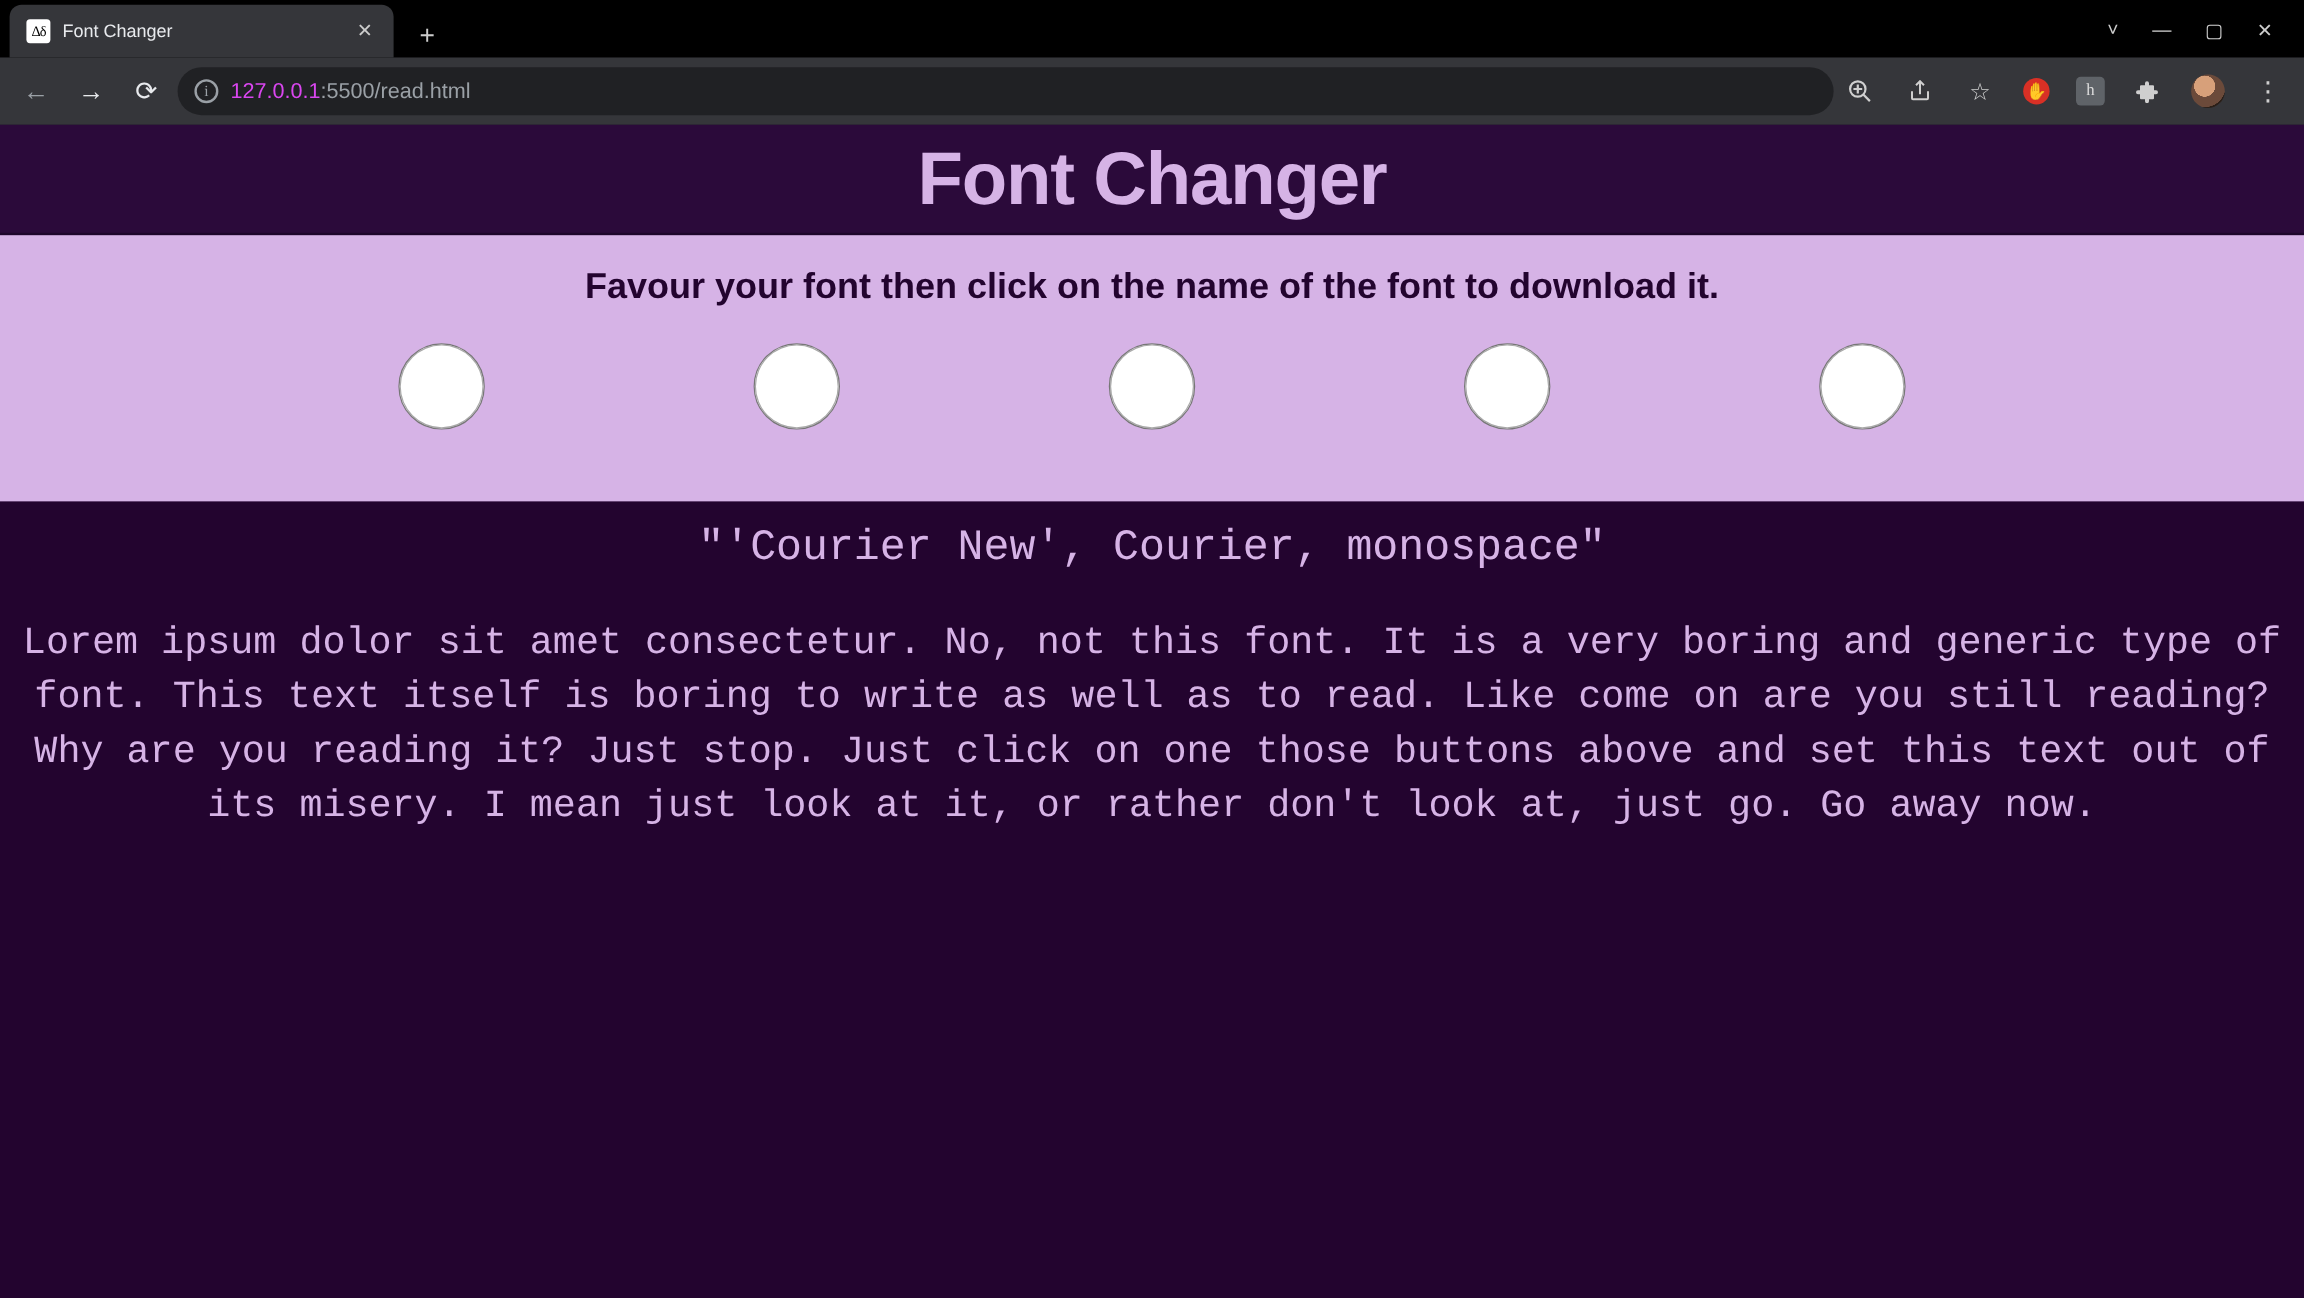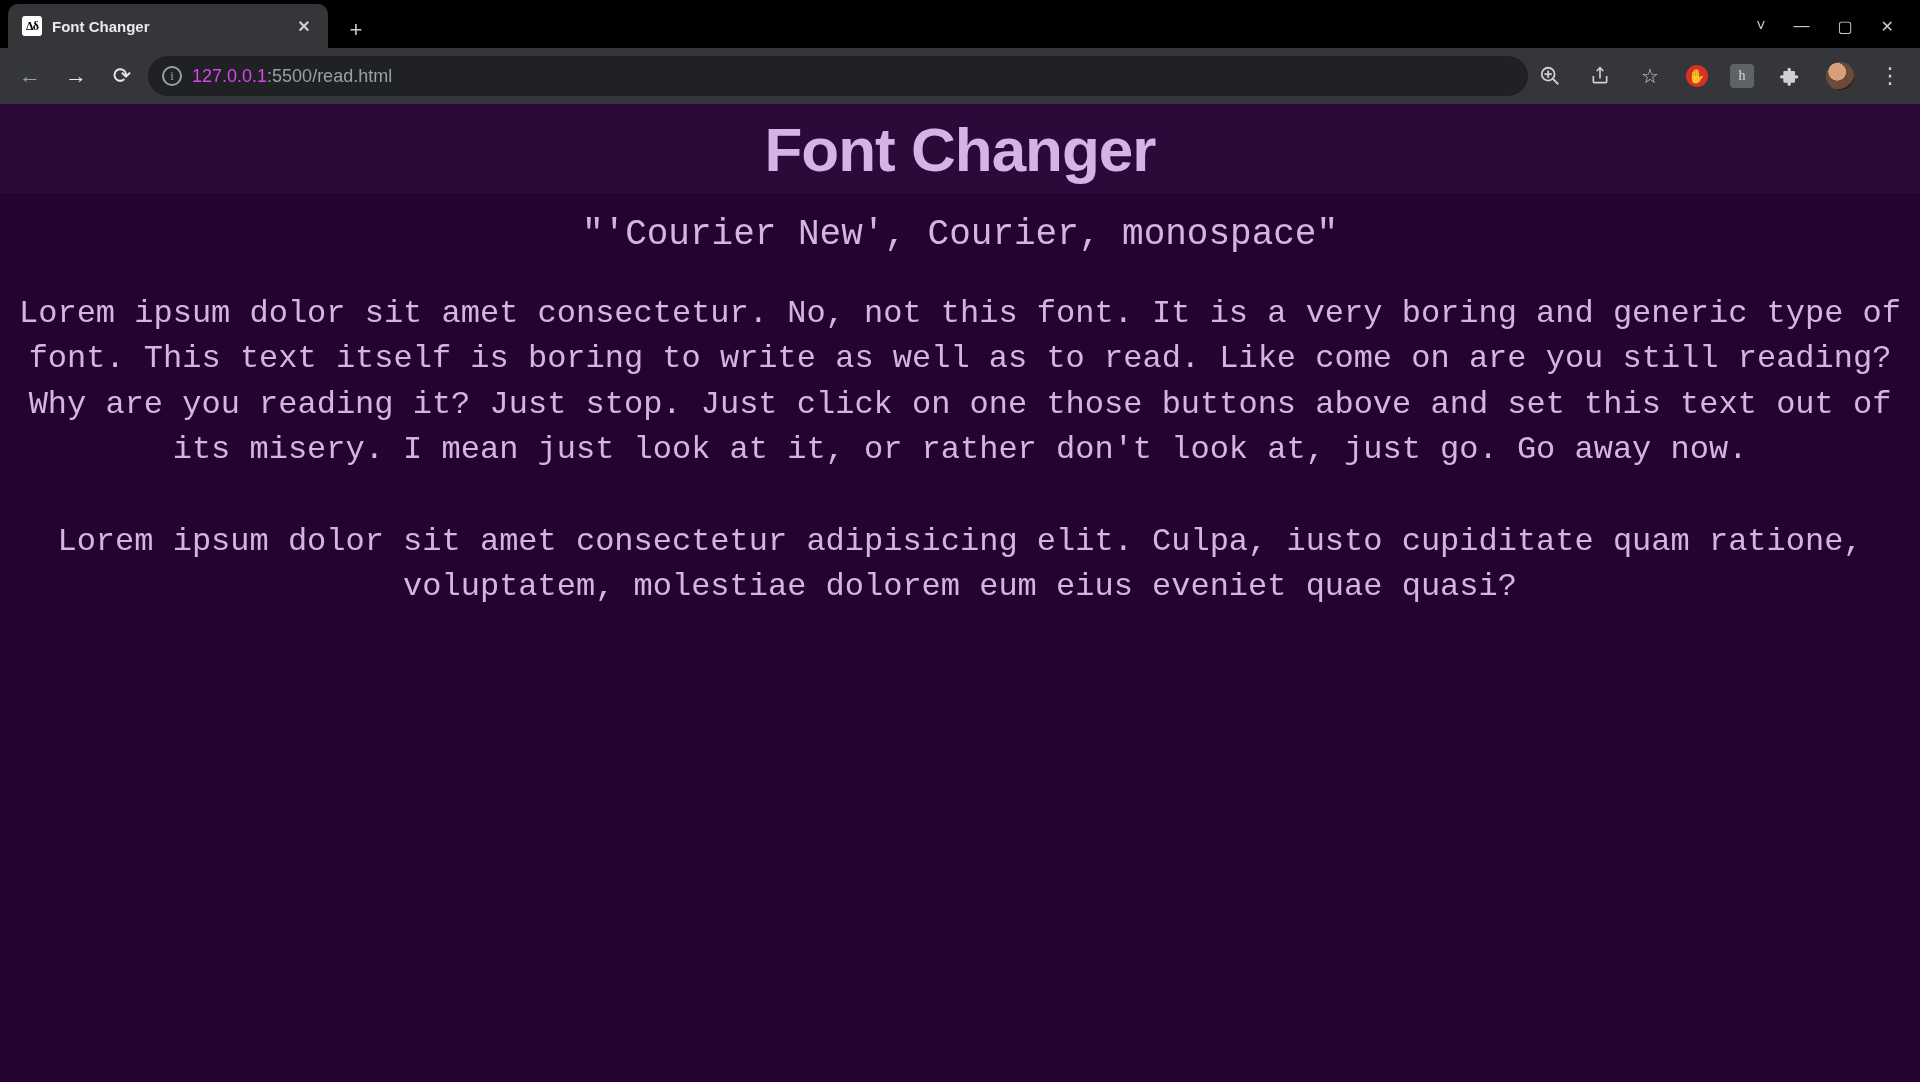--- a/index.html
+++ b/index.html
@@ -5,21 +5,21 @@
   * { margin: 0; padding: 0; box-sizing: border-box; }
   html, body { width: 1920px; height: 1082px; font-family: sans-serif; overflow: hidden; background: #000; }
 
   
   .chrome { width: 1920px; height: 1082px; display: flex; flex-direction: column; background: #202124; }
   .tabbar { height: 48px; background: #000; display: flex; align-items: flex-end; color: #e8eaed; }
   .tab {
     display: flex; align-items: center; gap: 10px;
     background: #35363a; height: 44px; margin-left: 8px;
     padding: 0 14px; border-top-left-radius: 10px; border-top-right-radius: 10px;
-    min-width: 320px; position: relative; color: #e8eaed; font-size: 15px; font-weight: bold;
+    min-width: 320px; position: relative; color: #e8eaed; font-size: 15px;
   }
   .favicon {
     width: 20px; height: 20px; background: #fff; border-radius: 3px;
     display: flex; align-items: center; justify-content: center;
     font-family: serif; font-size: 12px; color: #000; letter-spacing: -1px;
   }
   .tab-close { margin-left: auto; width: 20px; height: 20px; display:flex; align-items:center; justify-content:center; font-size:16px; color:#ccc; }
   .newtab { width: 36px; height: 36px; margin-left: 10px; display:flex; align-items:center; justify-content:center; color:#ccc; font-size:22px; }
   .window-controls { margin-left: auto; display: flex; gap: 28px; padding-right: 26px; color: #ccc; align-items:center; height:44px; }
   .window-controls span { font-size: 16px; }
@@ -118,21 +118,30 @@
       <div class="icon-btn kebab">⋮</div>
     </div>
   </div>
 
   <div class="viewport">
 
     <div class="page-header">
       <h1>Font Changer</h1>
     </div>
 
+    <div class="picker-panel">
+      <div class="instruction">Favour your font then click on the name of the font to download it.</div>
+      <div class="buttons-row">
+        <button class="font-btn"></button>
+        <button class="font-btn"></button>
+        <button class="font-btn"></button>
+        <button class="font-btn"></button>
+        <button class="font-btn"></button>
+      </div>
+    </div>
 
     <div class="content-area">
       <a class="font-name-link">"'Courier New', Courier, monospace"</a>
       <p class="body-para">Lorem ipsum dolor sit amet consectetur. No, not this font. It is a very boring and generic type of font. This text itself is boring to write as well as to read. Like come on are you still reading? Why are you reading it? Just stop. Just click on one those buttons above and set this text out of its misery. I mean just look at it, or rather don't look at, just go. Go away now.</p>
-      <p class="body-para">Lorem ipsum dolor sit amet consectetur adipisicing elit. Culpa, iusto cupiditate quam ratione, voluptatem, molestiae dolorem eum eius eveniet quae quasi?</p>
     </div>
 
   </div>
 </div>
 
 </body></html>

